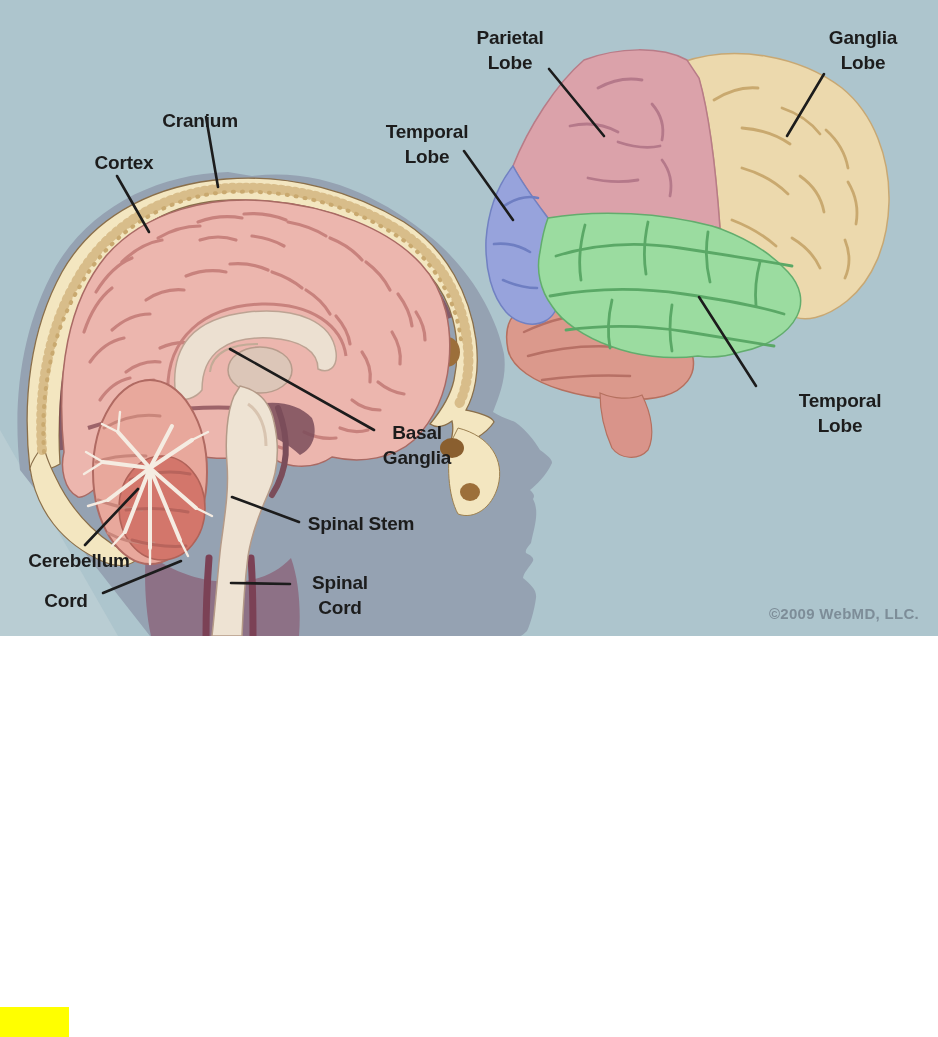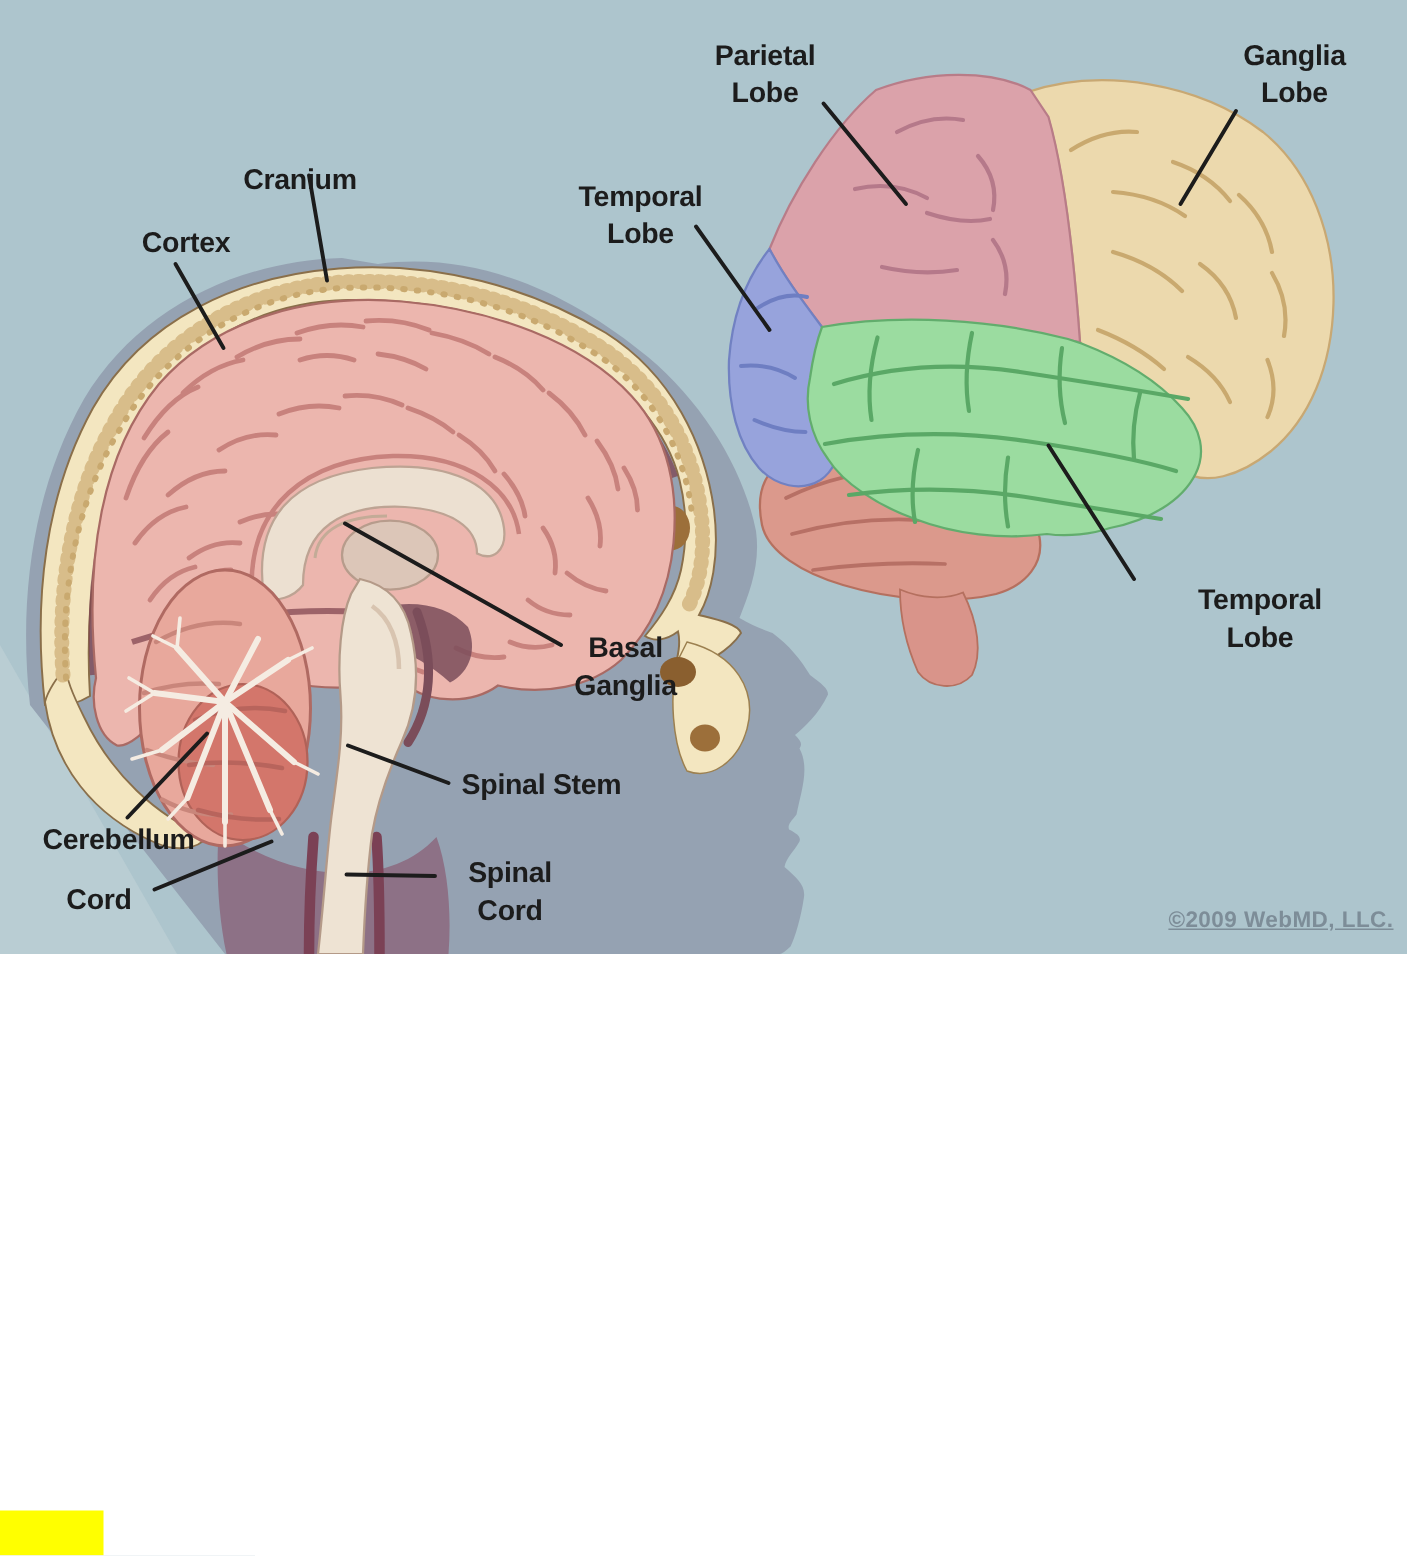--- a/index.html
+++ b/index.html
@@ -3,22 +3,22 @@
 <meta charset="utf-8">
 <style>
   html,body{margin:0;padding:0;background:#ffffff;}
   #stage{position:relative;width:938px;height:1037px;background:#ffffff;overflow:hidden;
          font-family:"Liberation Sans",sans-serif;}
   #diagram{position:absolute;left:0;top:0;width:938px;height:636px;background:#adc5cd;}
   #diagram svg{position:absolute;left:0;top:0;}
   .lbl{position:absolute;transform:translateX(-50%);text-align:center;
        font:700 19px/25px "Liberation Sans",sans-serif;color:#1c1c1c;
        white-space:pre-line;letter-spacing:-0.2px;}
-  .copyright{position:absolute;right:9px;top:604px;
-       font:700 15px/20px "Liberation Sans",sans-serif;color:#7d8d98;letter-spacing:.3px;text-decoration:underline;}
+  .copyright{position:absolute;right:19px;top:604px;
+       font:700 15px/20px "Liberation Sans",sans-serif;color:#7d8d98;letter-spacing:.3px;}
   #highlight{position:absolute;left:0px;top:1007px;width:69px;height:30px;background:#ffff00;}
 </style>
 </head>
 <body>
 
 <div id="stage">
   <div id="diagram" style="background: rgb(173, 197, 205);">
     <svg width="938" height="636" viewBox="0 0 938 636">
 
       <g>

